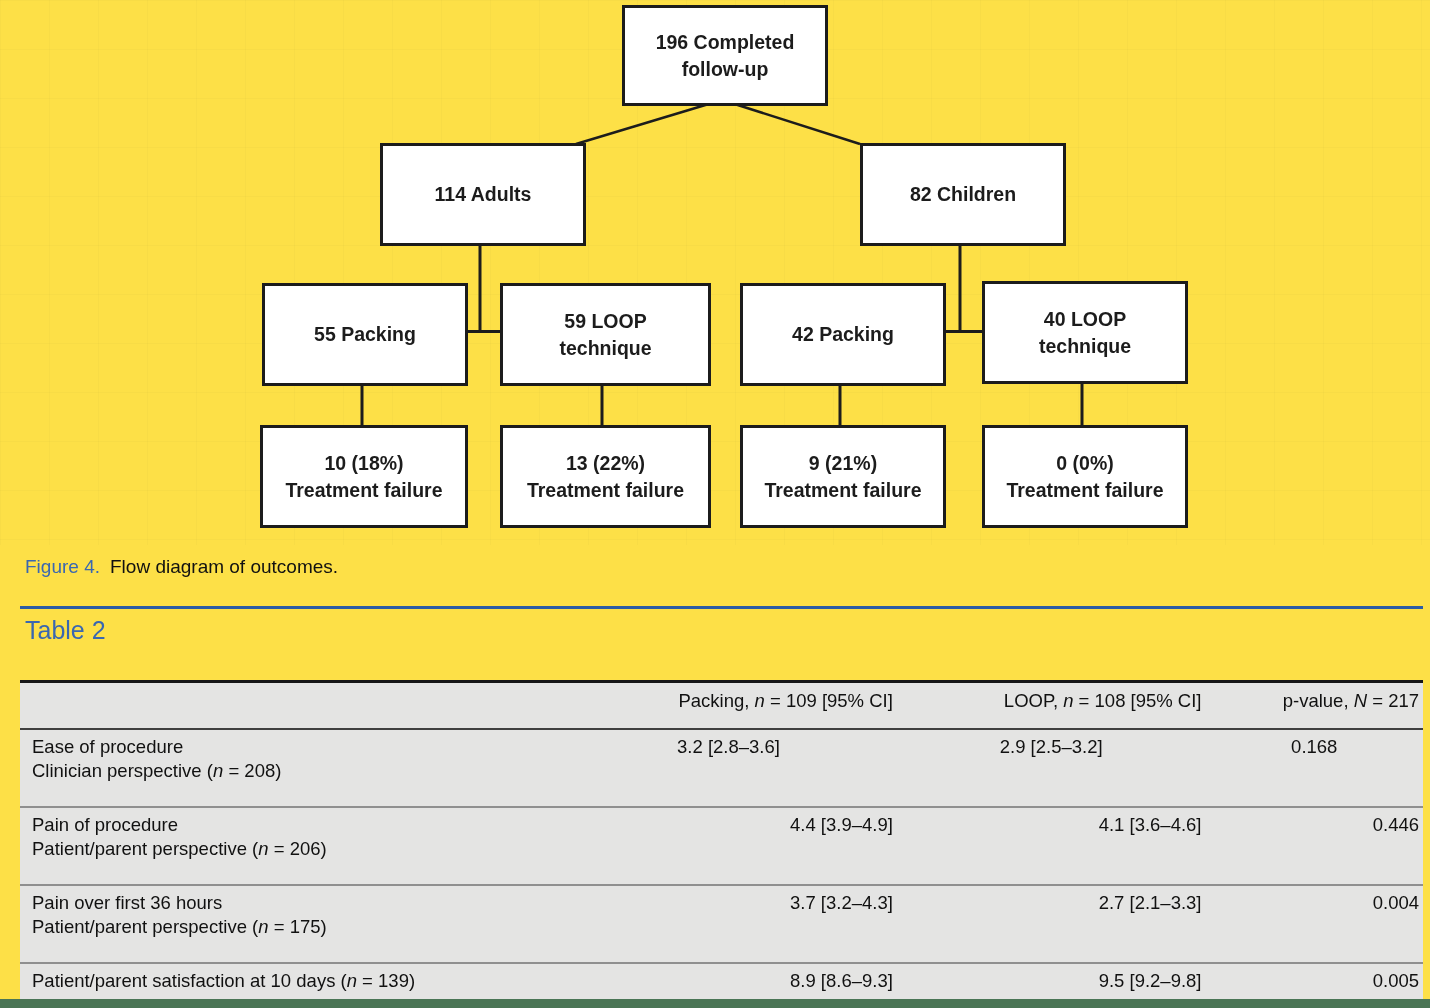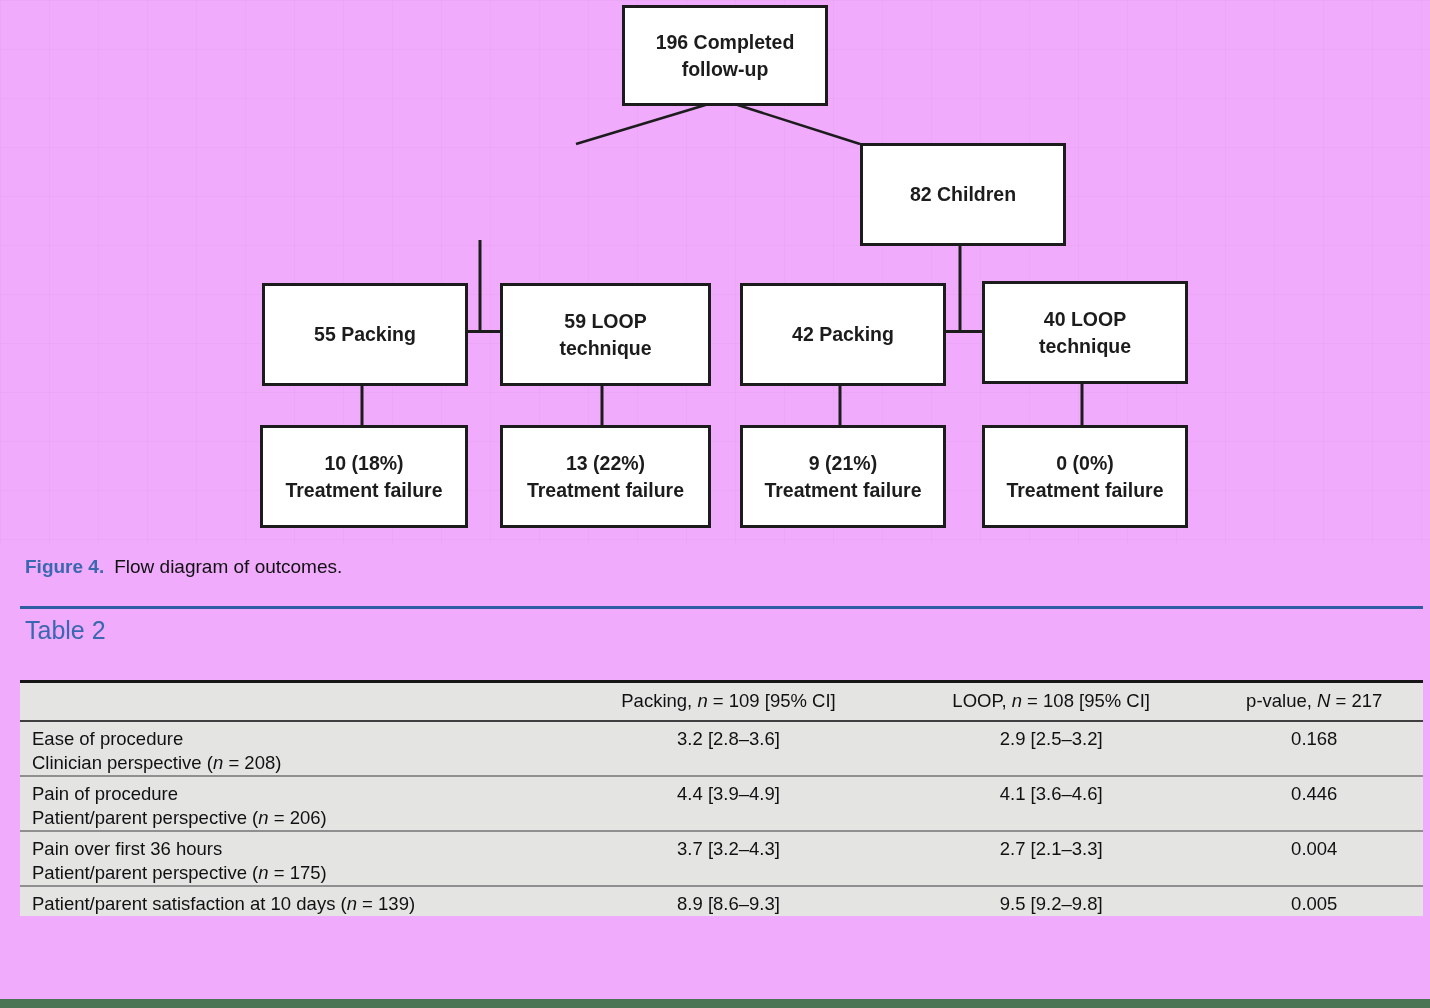--- a/index.html
+++ b/index.html
@@ -1,18 +1,18 @@
 <!DOCTYPE html>
 <html><head>
 <meta charset="utf-8">
 <style>
   html,body{margin:0;padding:0;background:#ffffff;}
   .page{
     position:relative;width:1430px;height:1008px;overflow:hidden;
-    background:#f0abfc;font-family:"Liberation Sans",sans-serif;color:#111;
+    background:#fde047;font-family:"Liberation Sans",sans-serif;color:#111;
   }
   
   .diagram{
     position:absolute;left:0;top:0;width:1430px;height:545px;
     background-image:linear-gradient(rgba(0,0,0,.02) 1px,transparent 1px),
                      linear-gradient(90deg,rgba(0,0,0,.02) 1px,transparent 1px);
     background-size:49px 49px;
   }
   .connectors{position:absolute;left:0;top:0;}
   .fbox{
@@ -27,32 +27,32 @@
   .b-apack{left:262px;top:283px;width:200px;height:97px;}
   .b-aloop{left:500px;top:283px;width:205px;height:97px;}
   .b-cpack{left:740px;top:283px;width:200px;height:97px;}
   .b-cloop{left:982px;top:281px;width:200px;height:97px;}
   .b-apackf{left:260px;top:425px;width:202px;height:97px;}
   .b-aloopf{left:500px;top:425px;width:205px;height:97px;}
   .b-cpackf{left:740px;top:425px;width:200px;height:97px;}
   .b-cloopf{left:982px;top:425px;width:200px;height:97px;}
   
   .fig-caption{position:absolute;left:25px;top:556px;font-size:19px;}
-  .fig-caption .fig-label{color:#3a67b1;font-weight:bold;margin-right:10px;}
+  .fig-caption .fig-label{color:#3a67b1;font-weight:normal;margin-right:10px;}
   
   .blue-rule{position:absolute;left:20px;top:606px;width:1403px;height:3px;background:#2c5da5;}
   .tbl-label{position:absolute;left:25px;top:616px;font-size:25px;color:#3a67b1;}
   .tbl-title{position:absolute;left:25px;top:641px;font-size:19px;color:#111;}
   
   .tbl-wrap{position:absolute;left:20px;top:680px;width:1403px;}
   table{width:100%;border-collapse:collapse;background:#e4e4e3;border-top:3px solid #161616;
         font-size:18.5px;color:#111;}
-  thead td{text-align:center;padding:7px 4px 8px;border-bottom:2px solid #3f3f3f;line-height:22px;}
-  tbody td{vertical-align:top;text-align:center;padding:5px 4px 0;line-height:24px;}
-  tbody tr + tr td{border-top:2px solid #8f8f8f;}
+  thead td{text-align:right;padding:7px 4px 16px;border-bottom:2px solid #3f3f3f;line-height:22px;}
+  tbody td{vertical-align:top;text-align:center;padding:5px 4px 23px;line-height:24px;}
+  tbody tr + tr td{border-top:2px solid #8f8f8f;text-align:right;}
   td.lbl{text-align:left;padding-left:12px;}
   
   .green-bar{position:absolute;left:0;right:0;bottom:0;height:9px;background:#4a7555;}
   i{font-style:italic;}
 </style>
 </head>
 <body>
 
 <div class="page">
 
@@ -66,20 +66,24 @@
       <line x1="940" y1="331.5" x2="982" y2="331.5" stroke="#1c1c1c" stroke-width="3"></line>
       <line x1="362" y1="380" x2="362" y2="426" stroke="#1c1c1c" stroke-width="3"></line>
       <line x1="602" y1="380" x2="602" y2="426" stroke="#1c1c1c" stroke-width="3"></line>
       <line x1="840" y1="380" x2="840" y2="426" stroke="#1c1c1c" stroke-width="3"></line>
       <line x1="1082" y1="380" x2="1082" y2="426" stroke="#1c1c1c" stroke-width="3"></line>
     </svg>
 
     <div class="fbox b-completed">
       <span>196 Completed</span>
       <span>follow-up</span>
+    </div>
+    <div class="fbox b-adults">
+      <span>114 Adults</span>
+      <span></span>
     </div>
     <div class="fbox b-children">
       <span>82 Children</span>
       <span></span>
     </div>
     <div class="fbox b-apack">
       <span>55 Packing</span>
       <span></span>
     </div>
     <div class="fbox b-aloop">

